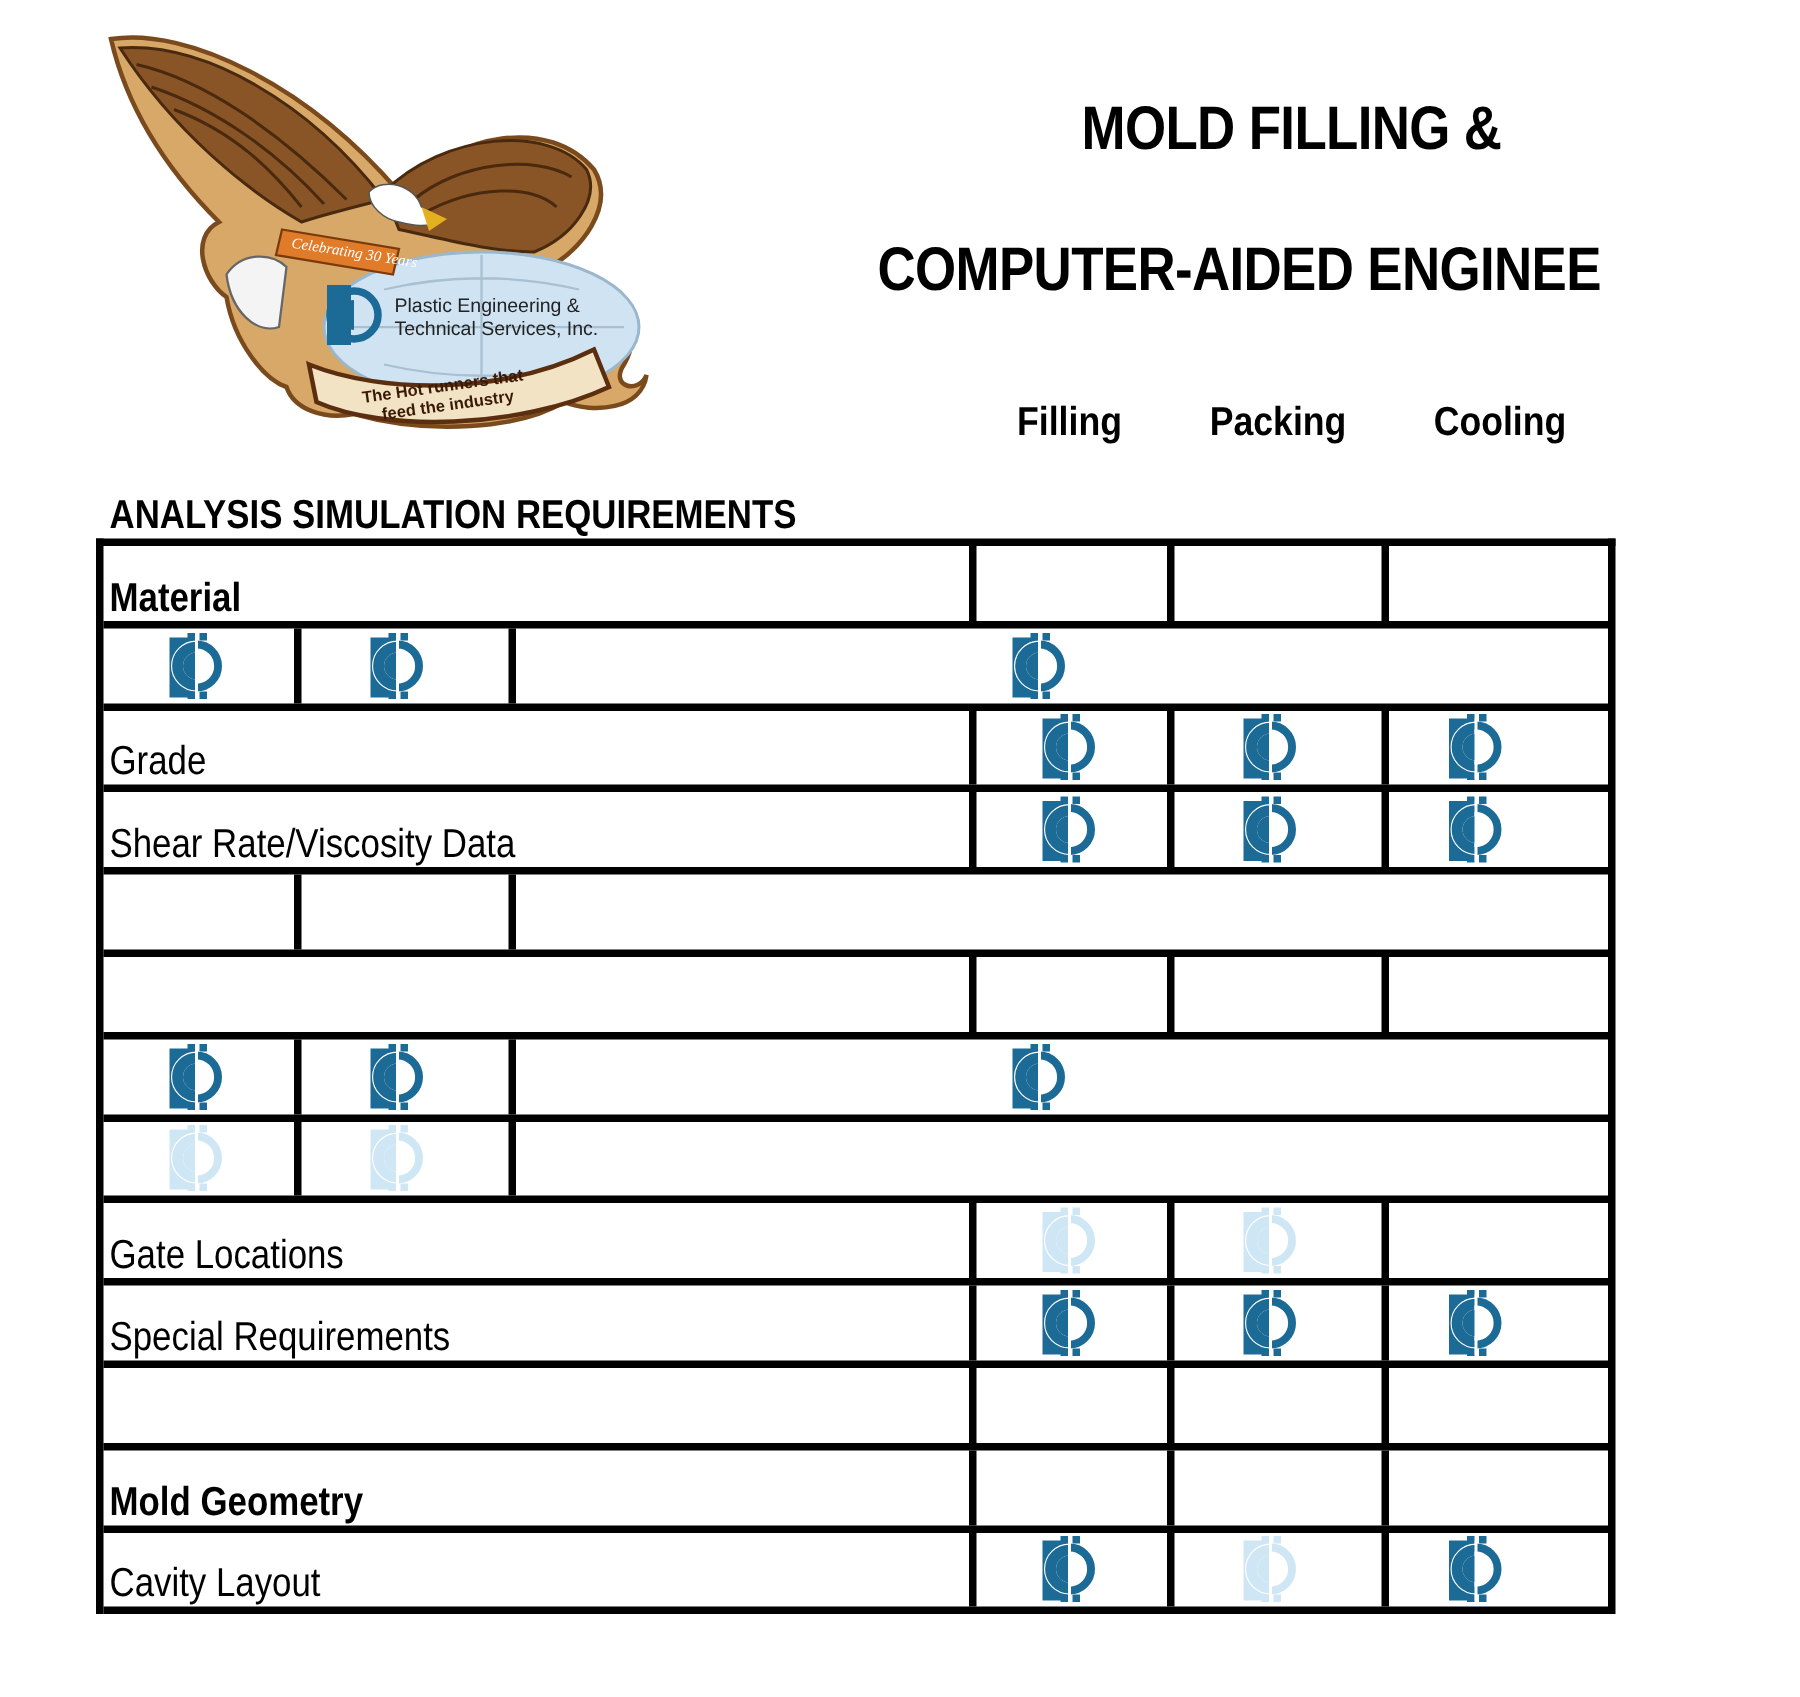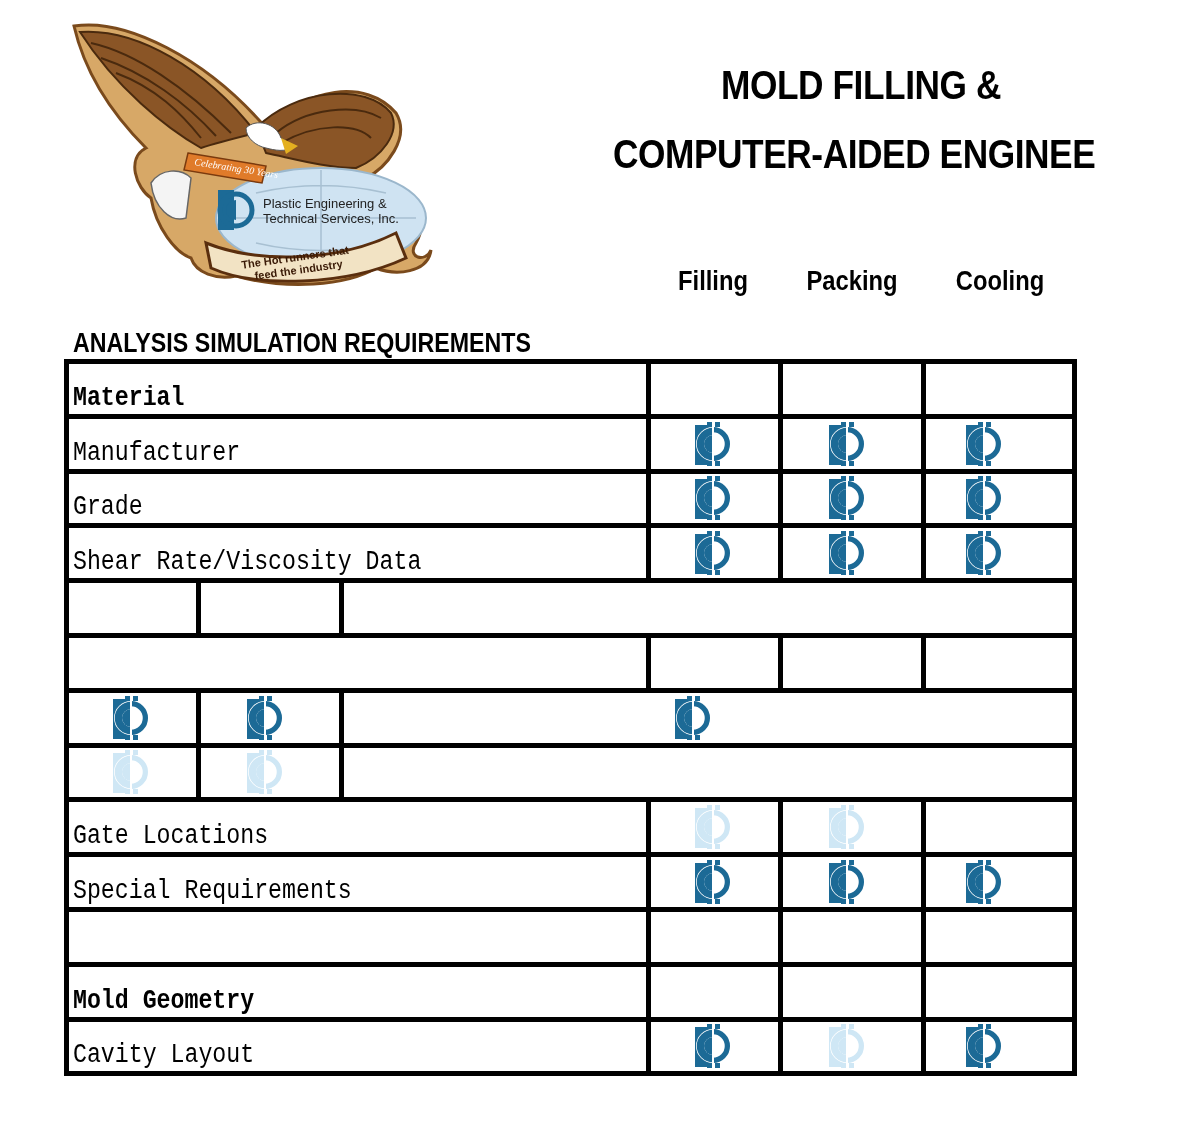--- a/index.html
+++ b/index.html
@@ -5,35 +5,35 @@
   html, body { margin:0; padding:0; background:#ffffff; }
   body { width:1200px; height:1131px; position:relative; overflow:hidden; font-family:"Liberation Sans", sans-serif; color:#000; }
 
   
   .logo { position:absolute; left:66px; top:18px; width:370px; height:272px; }
   .logo svg { width:100%; height:100%; display:block; }
 
   
   .title-line { position:absolute; font-weight:bold; font-size:41px; letter-spacing:-0.5px; white-space:nowrap; transform:scaleX(0.86); transform-origin:left top; }
   .title-1 { left:721px; top:62px; }
-  .title-clip { position:absolute; left:580px; top:118px; width:500px; height:70px; overflow:hidden;margin-left:28px; }
+  .title-clip { position:absolute; left:580px; top:143px; width:500px; height:70px; overflow:hidden; }
   .title-clip .title-line { left:5px; top:13px; }
 
   
   .col-head { position:absolute; top:266px; font-weight:bold; font-size:27px; transform:scaleX(0.88); transform-origin:center top; text-align:center; width:140px; }
   .col-filling { left:643px; }
   .col-packing { left:782px; }
   .col-cooling { left:930px; }
 
   .section-title { position:absolute; left:73px; top:328px; font-weight:bold; font-size:27px; white-space:nowrap; transform:scaleX(0.86); transform-origin:left top; }
 
   
   .grid { position:absolute; left:64px; top:359px; width:1013px; border:5px solid #000; border-bottom:none; box-sizing:border-box; }
   .row { display:flex; height:54.8px; border-bottom:5px solid #000; box-sizing:border-box; }
-  .cell { box-sizing:border-box; position:relative; border-right:5px solid #000; display:flex; align-items:center; justify-content:center;font-family:Liberation Mono, monospace; }
+  .cell { box-sizing:border-box; position:relative; border-right:5px solid #000; display:flex; align-items:center; justify-content:center; }
   .cell:last-child { border-right:none; }
   .cell-label { width:582px; justify-content:flex-start; align-items:flex-end; padding-left:4px; padding-bottom:2px; }
   .cell-f { width:132px; }
   .cell-p { width:143px; }
   .cell-c { flex:1; }
   .label-text { font-size:27px; white-space:nowrap; transform:scaleX(0.86); transform-origin:left bottom; display:inline-block; line-height:1; }
   .label-text.bold { font-weight:bold; }
 
   .mark { width:40px; height:46px; display:block; }
   .mark.full { color:#1c6a96; }
@@ -95,23 +95,20 @@
 <div class="grid" id="grid">
     <div class="row">
     <div class="cell cell-label">
       <span class="label-text bold">Material</span>
     </div>
     <div class="cell cell-f"></div>
     <div class="cell cell-p"></div>
     <div class="cell cell-c"></div>
   </div>
     <div class="row">
-    <div class="cell cell-label">
-      <span class="label-text">Manufacturer</span>
-    </div>
     <div class="cell cell-f">
         <svg class="mark full" viewBox="0 0 40 46" xmlns="http://www.w3.org/2000/svg">
           <rect x="2" y="4" width="17" height="40" fill="currentColor"></rect>
           <rect x="14" y="1" width="5" height="5" fill="currentColor"></rect>
           <rect x="22" y="1" width="5" height="5" fill="currentColor"></rect>
           <rect x="14" y="40" width="5" height="5" fill="currentColor"></rect>
           <rect x="22" y="40" width="5" height="5" fill="currentColor"></rect>
           <circle cx="20" cy="23" r="16" fill="none" stroke="#fff" stroke-width="2"></circle>
           <circle cx="20" cy="23" r="14" fill="none" stroke="currentColor" stroke-width="4.5"></circle>
           <circle cx="20" cy="23" r="9" fill="#fff"></circle>

